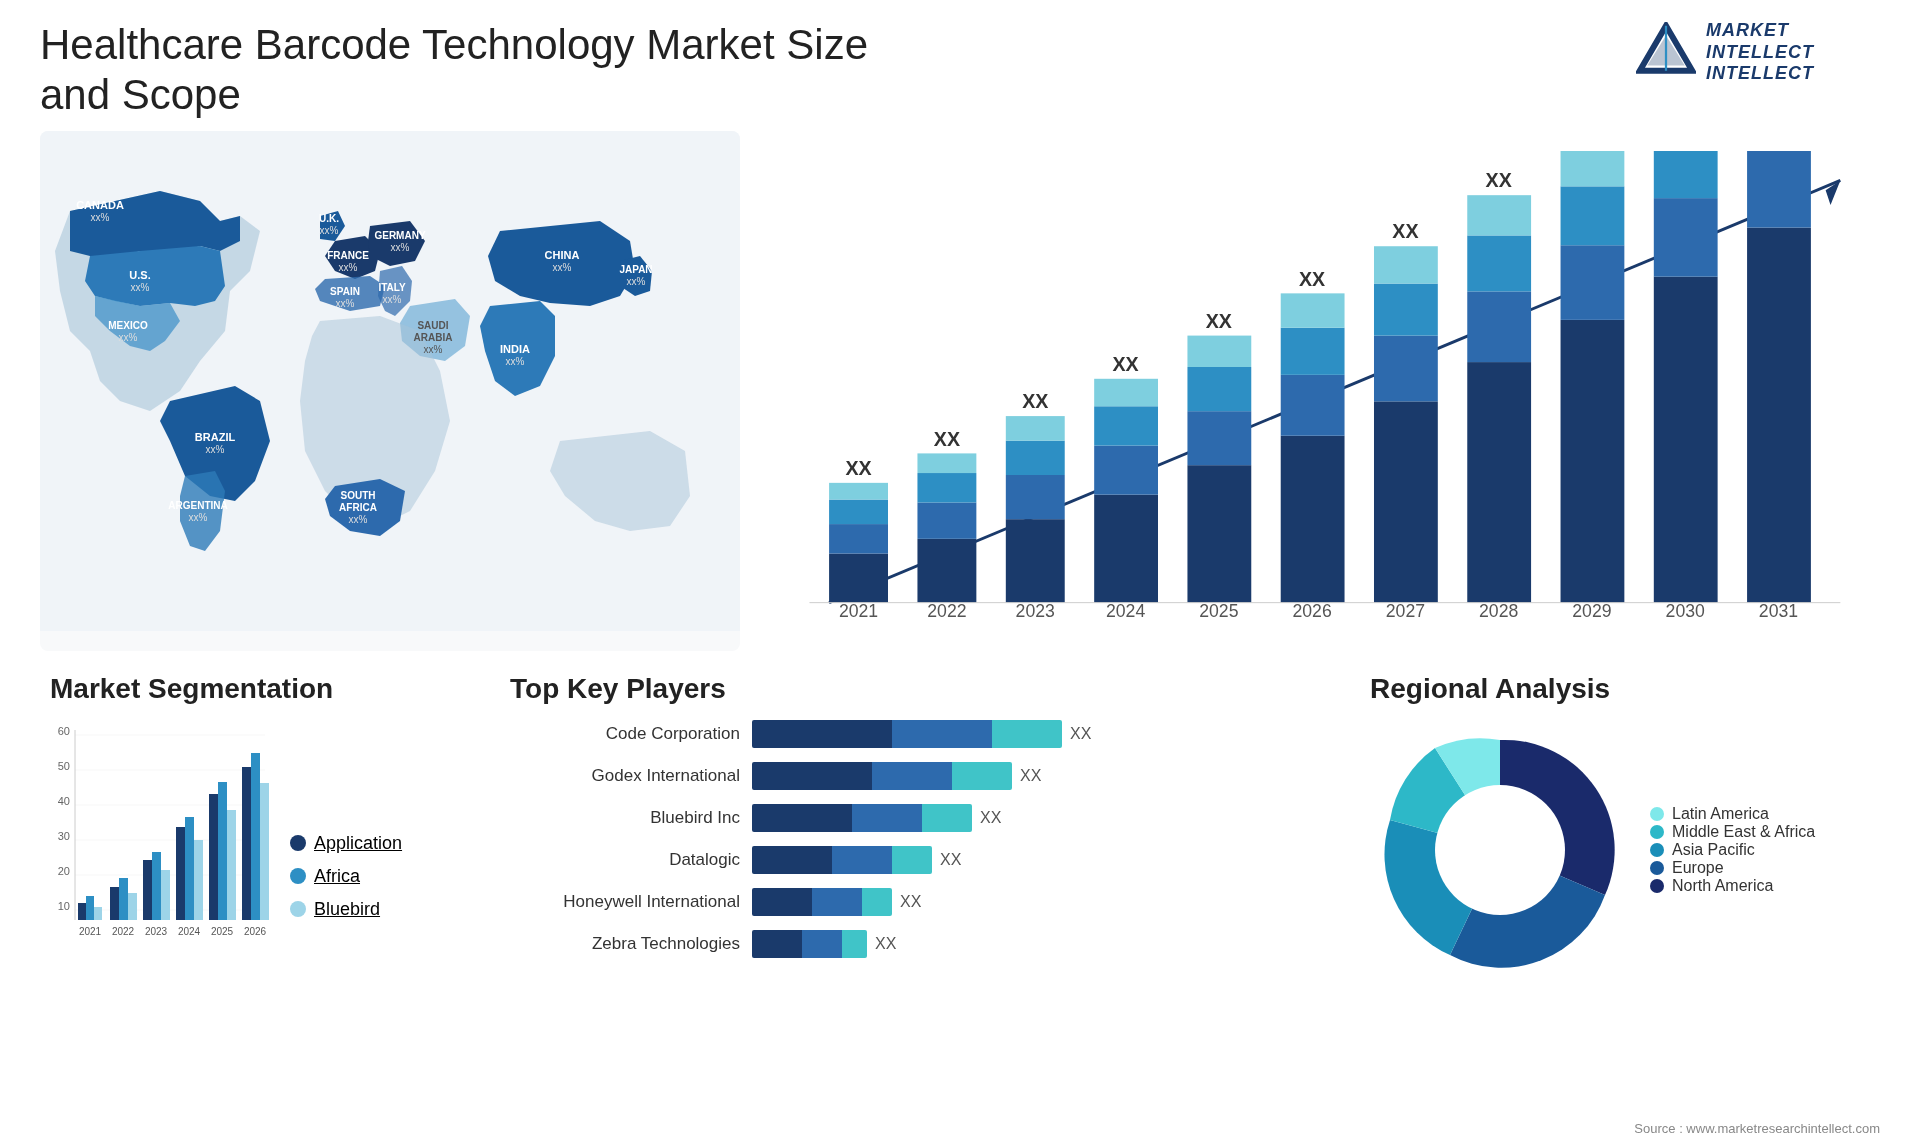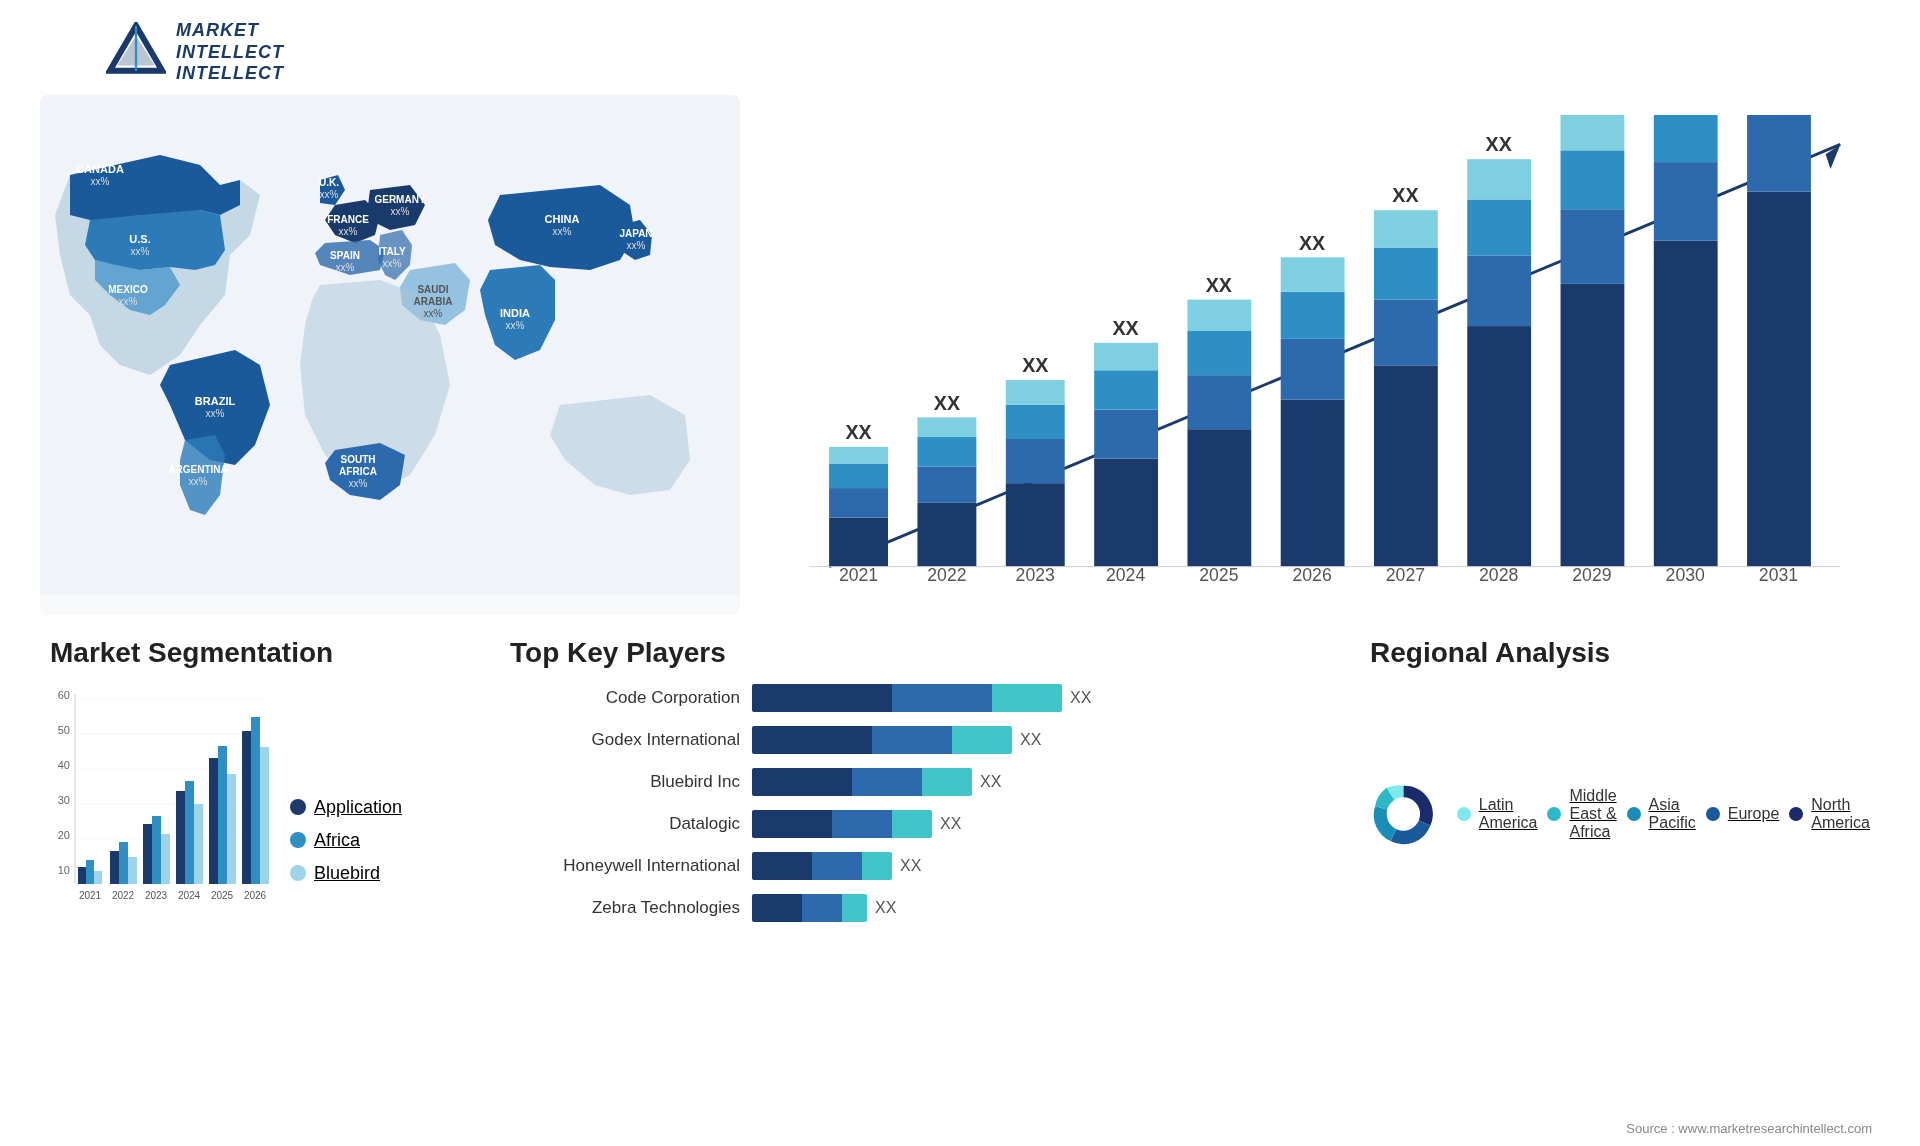--- a/index.html
+++ b/index.html
@@ -179,53 +179,52 @@
     .regional-section {
       padding: 0 10px;
     }
     .donut-container {
       display: flex;
       gap: 20px;
       align-items: center;
     }
     .regional-legend {
       display: flex;
-      flex-direction: row;
-      gap: 10px;
-      text-decoration: underline;
+      flex-direction: column;
     }
     .regional-legend-item {
       display: flex;
       align-items: center;
       gap: 8px;
       font-size: 16px;
       color: #333;
     }
     .regional-legend-dot {
       width: 14px;
       height: 14px;
       border-radius: 50%;
       flex-shrink: 0;
     }
 
     
     .source-text {
       position: absolute;
       bottom: 10px;
-      right: 48px;
+      right: 40px;
       font-size: 13px;
       color: #888;
     }
   </style>
 </head>
 <body>
 
 <div class="page">
 
   <div class="header">
+    <h1 class="page-title">Healthcare Barcode Technology Market Size and Scope</h1>
     <div class="logo-area">
       <div class="logo-box">
 
         <svg class="logo-icon" viewBox="0 0 80 80" xmlns="http://www.w3.org/2000/svg">
           <polygon points="40,5 75,65 5,65" fill="none" stroke="#1a3a6b" stroke-width="8"></polygon>
           <polygon points="40,18 65,58 15,58" fill="#1a3a6b" opacity="0.3"></polygon>
           <line x1="40" y1="5" x2="40" y2="65" stroke="#2d8fc4" stroke-width="3"></line>
         </svg>
         <div class="logo-text">
           <span>MARKET</span>

